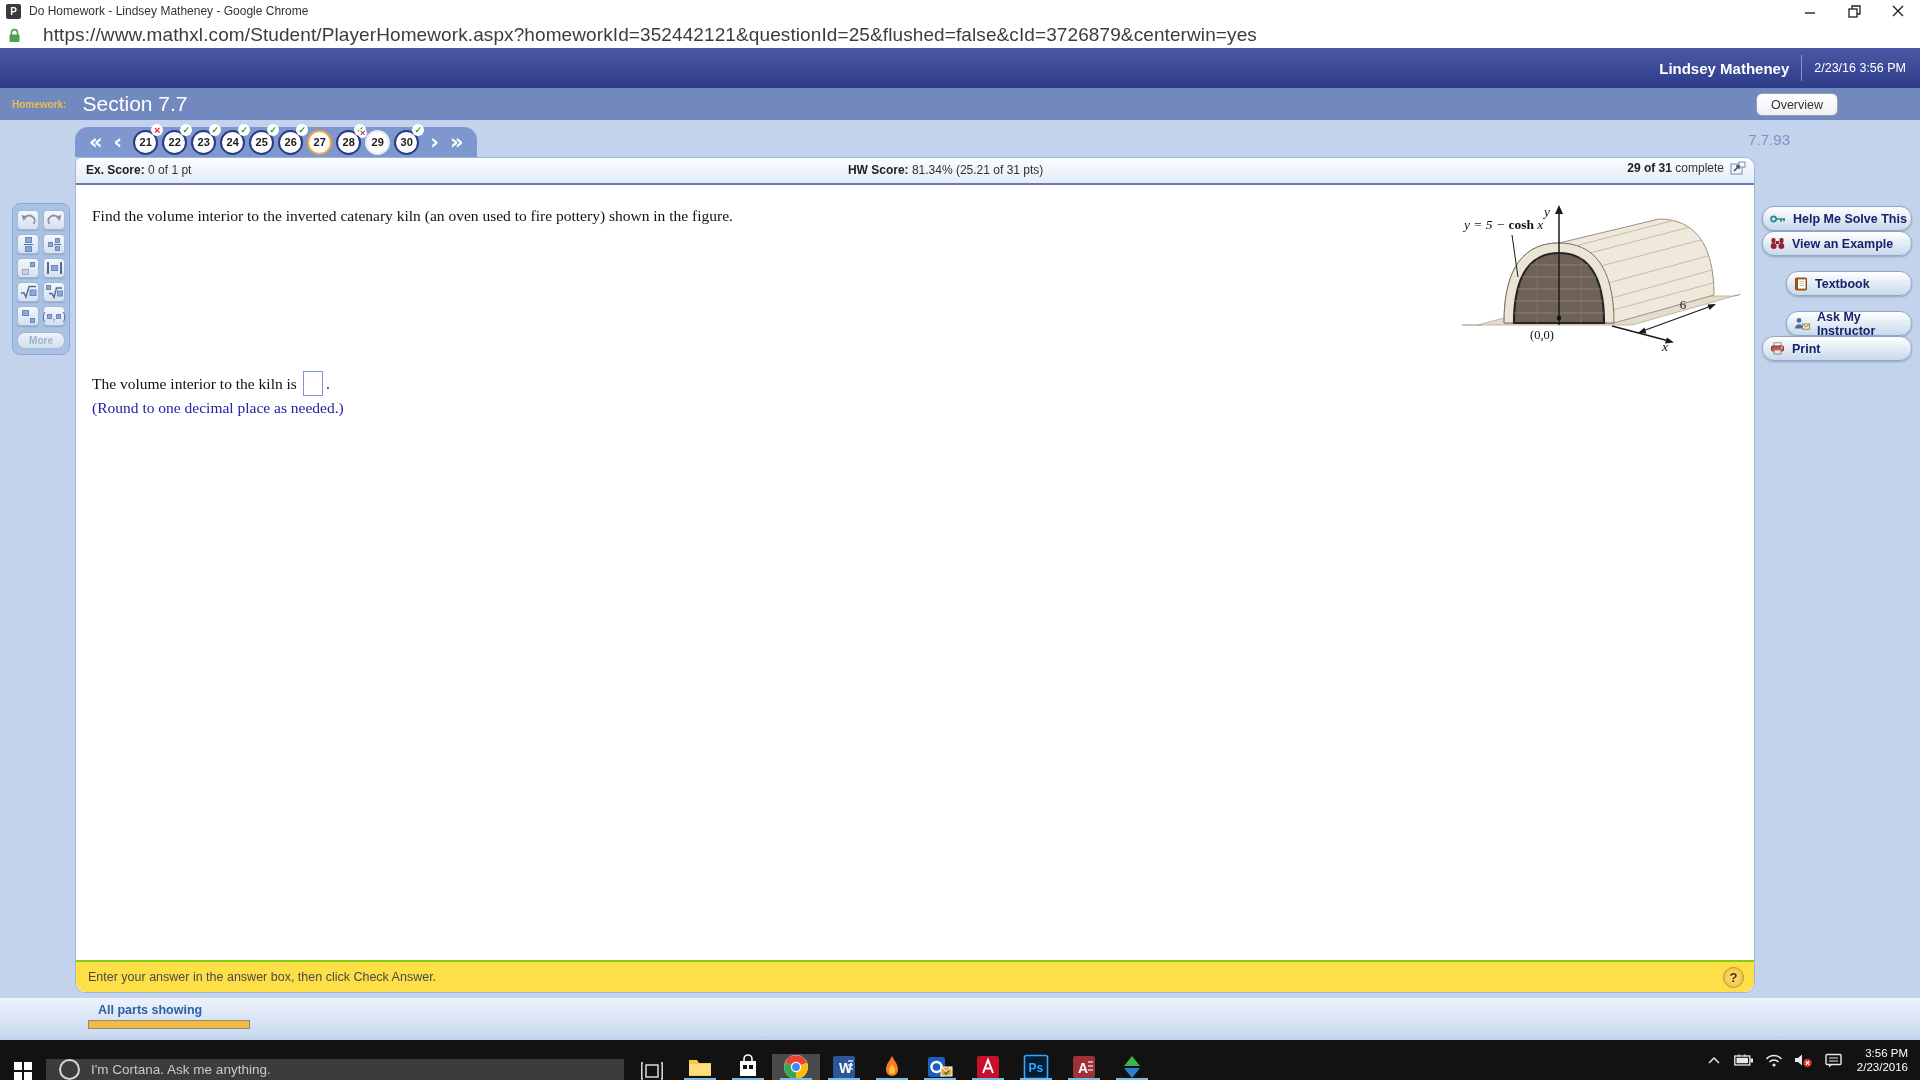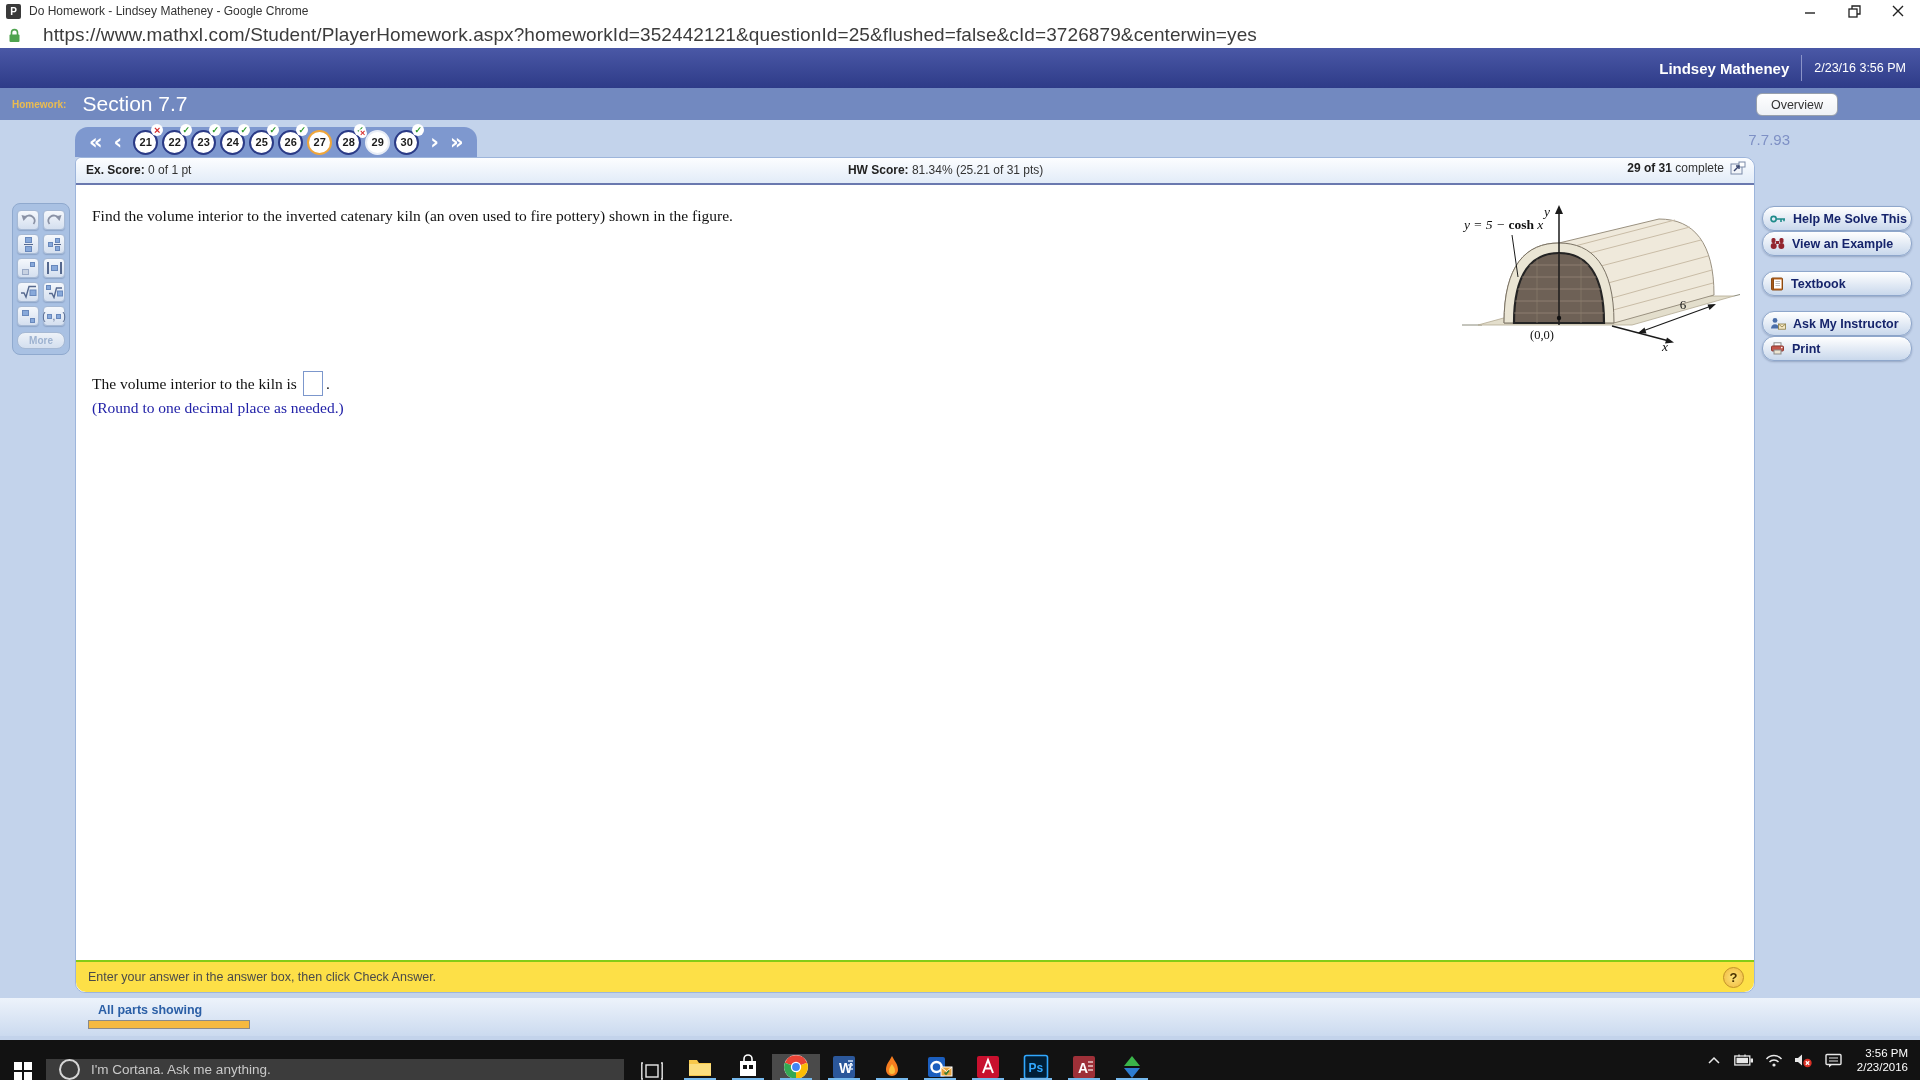--- a/index.html
+++ b/index.html
@@ -71,21 +71,21 @@
   .expic .s{position:absolute;right:0;top:0;}
   .subic .b{position:absolute;left:0;top:0;}
   .subic .s{position:absolute;right:0;bottom:0;}
   .absic{display:flex;align-items:center;gap:2px;}
   .absic .bar{width:2px;height:12px;background:#55688E;}
   .pairic{font-size:10px;color:#55688E;display:flex;align-items:center;gap:1px;font-family:"Liberation Sans",sans-serif;}
 
   
   .rightbtns{position:absolute;left:1762px;top:206px;width:150px;display:flex;flex-direction:column;gap:0;}
   .rb{height:23px;border-radius:12px;border:1px solid #8FA7CB;background:linear-gradient(#ffffff,#C9D8EC);display:flex;align-items:center;gap:7px;padding-left:7px;font-weight:bold;font-size:12.5px;color:#16246B;cursor:pointer;box-shadow:0 1px 2px rgba(40,60,100,.3);}
-  .rb.gapbefore{margin-top:15px;}
+  .rb.gapbefore{margin-top:15px;margin-left:24px;}
 
   
   .bottombar{position:absolute;left:0;top:998px;width:1920px;height:38px;background:linear-gradient(#EDF3FB,#CBDAEF);}
   .allparts{position:absolute;left:98px;top:5px;font-weight:bold;font-size:12.5px;color:#2B5FA6;cursor:pointer;}
   .progress{position:absolute;left:88px;top:22px;width:162px;height:9px;background:#F5B940;border:1px solid #8a8a8a;box-sizing:border-box;}
   .bb-buttons{position:absolute;right:172px;top:6px;display:flex;align-items:center;gap:15px;}
   .bbtn{height:26px;border-radius:13px;padding:0 20px;font-weight:bold;font-size:13px;display:flex;align-items:center;cursor:pointer;}
   .bbtn.muted{background:linear-gradient(#F2D794,#E9C372);color:#C79B3F;border:1px solid #DBB65E;}
   .bbtn.save{background:linear-gradient(#FBDC6B,#EFB93B);color:#1a1a1a;border:1px solid #8A6D20;padding:0 26px;}
   .bbdiv{width:1px;height:26px;background:#9aa4b5;}

